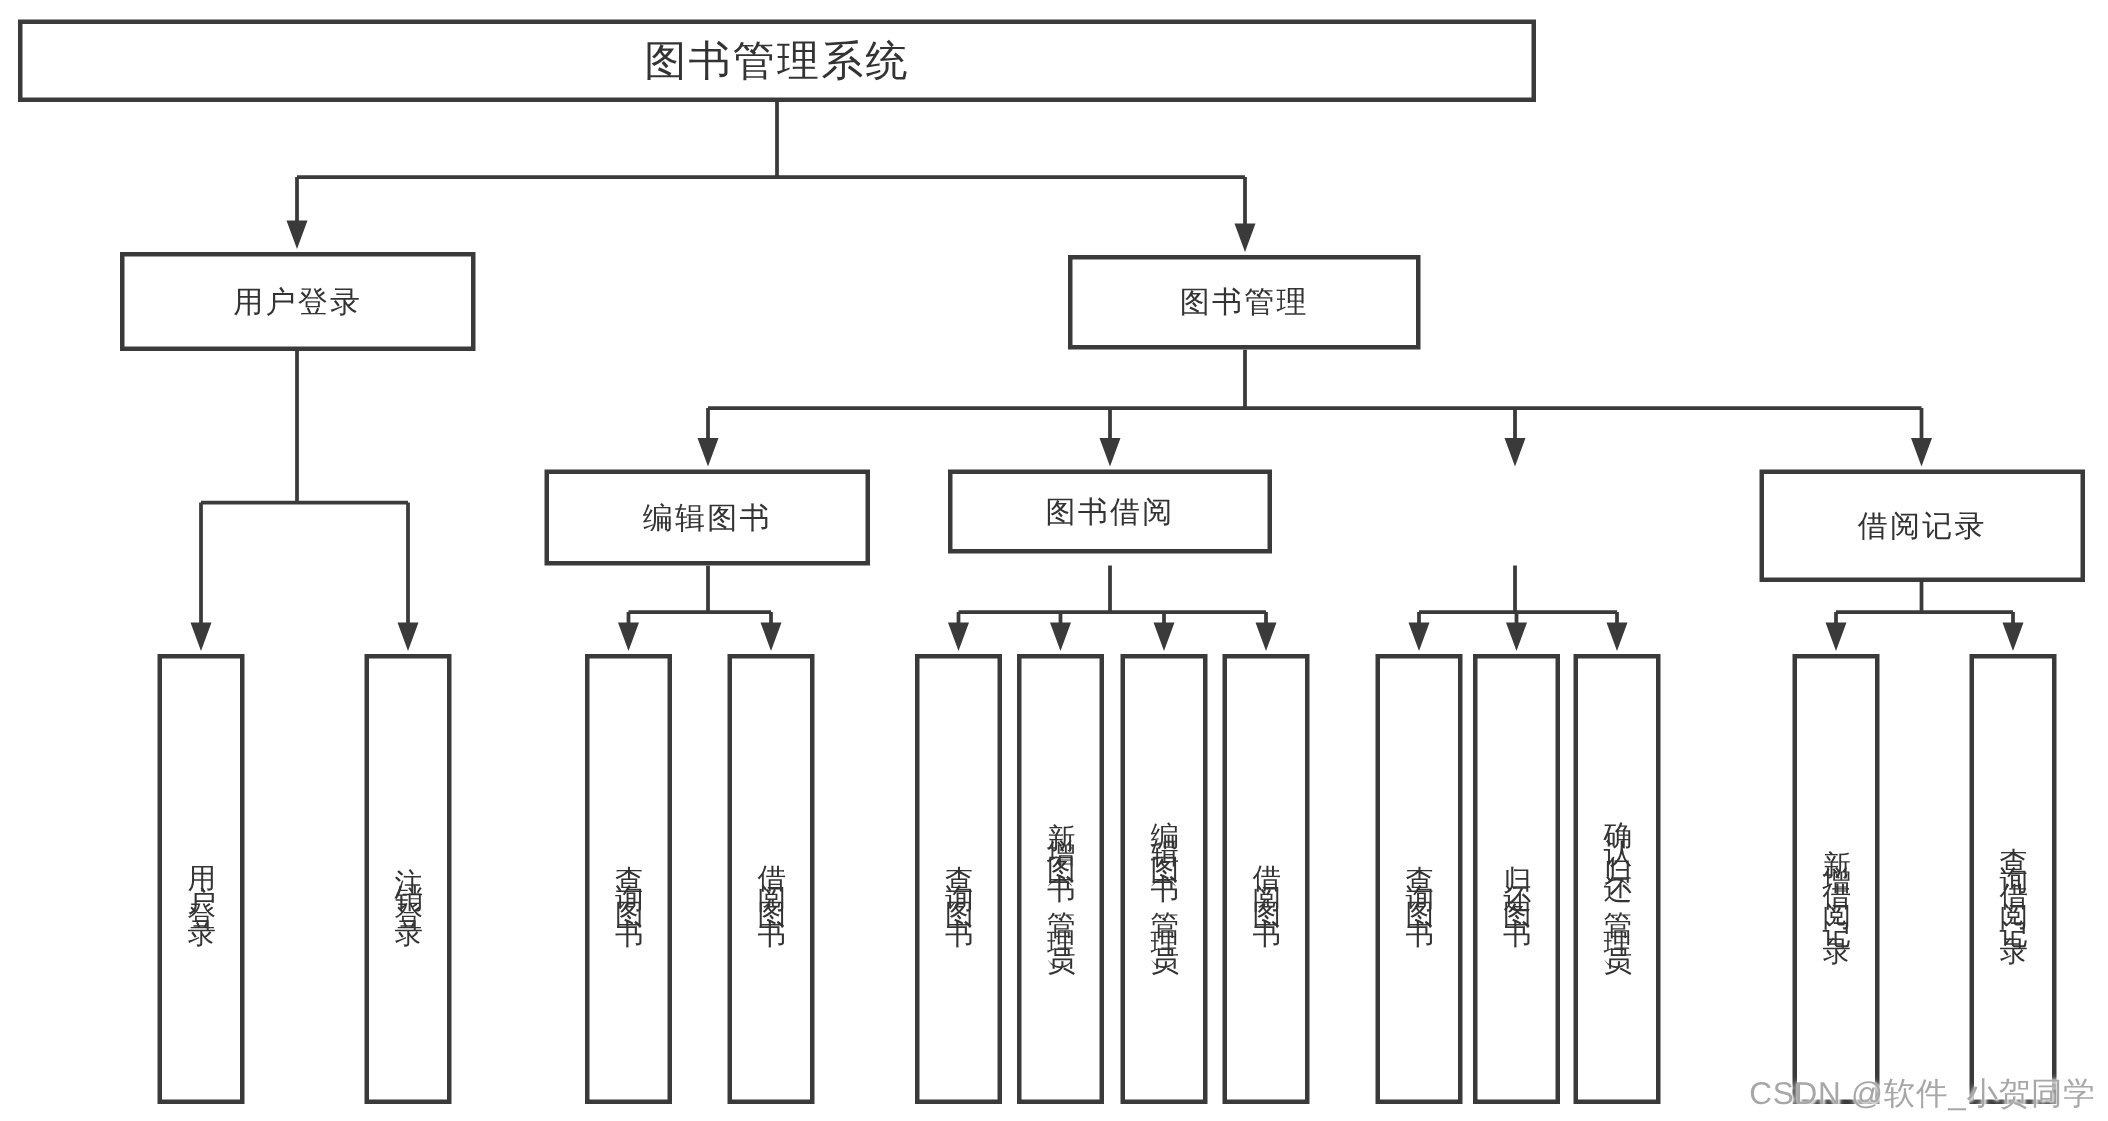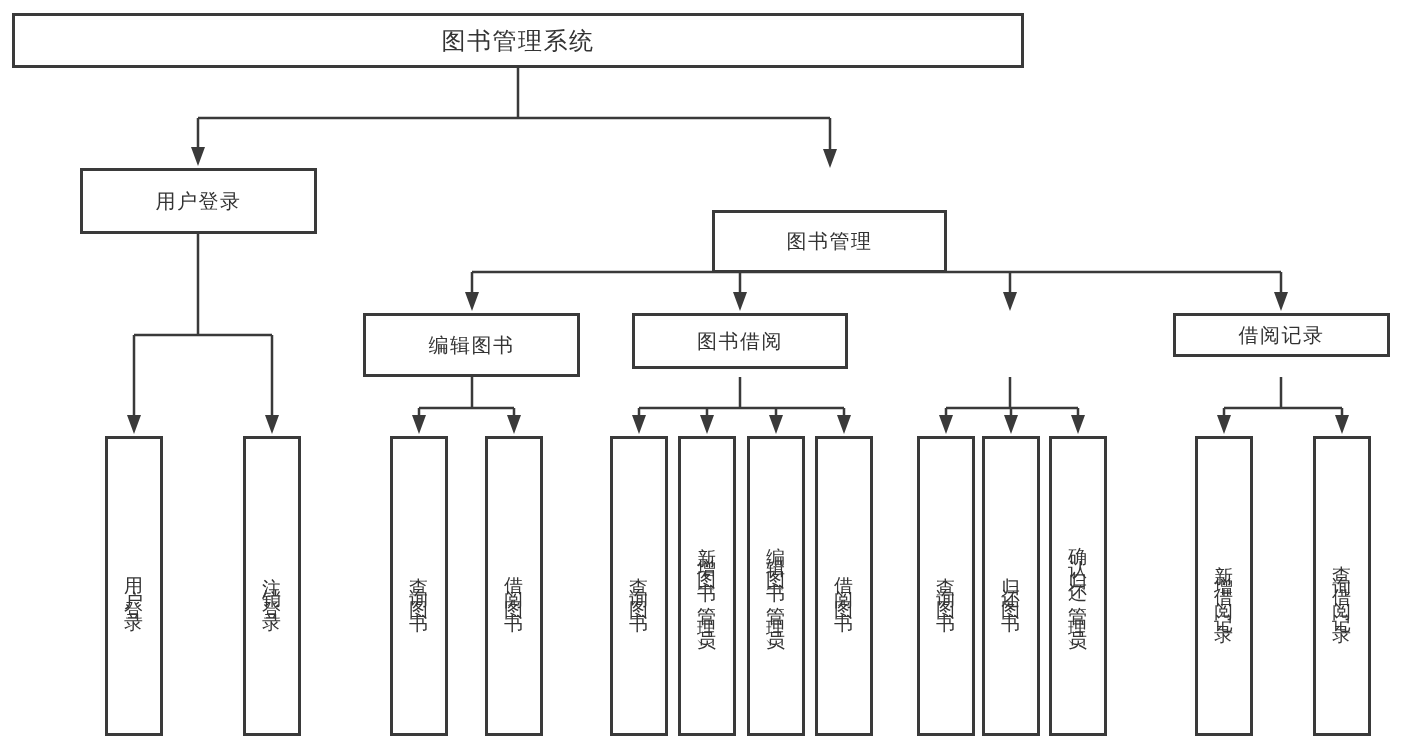--- a/index.html
+++ b/index.html
@@ -9,21 +9,21 @@
     font-family:"Liberation Sans","DejaVu Sans",sans-serif; overflow:hidden;
   }
   svg.connectors { position:absolute; left:0; top:0; width:1405px; height:747px; }
   .node {
     position:absolute; box-sizing:border-box; background:#ffffff;
     border:3px solid #3a3a3a; color:#333333;
     display:flex; align-items:center; justify-content:center;
     text-align:center;
   }
   .hnode { font-size:20px; letter-spacing:1.5px; }
-  .root  { font-size:24px; }
+  .root  { font-size:28px; }
   .vnode {
     writing-mode:vertical-rl; text-orientation:mixed;
     font-size:19px; letter-spacing:12px; line-height:1; white-space:nowrap;
   }
   .watermark {
     position:absolute; right:8px; bottom:4px; z-index:5;
     font-size:21px; color:#a7a7a7; letter-spacing:0.5px;
     text-shadow:0 0 2px #ffffff, 0 0 4px #ffffff, 1px 1px 2px #ffffff;
   }
 </style>
@@ -33,37 +33,38 @@
 <div class="canvas">
 
   <svg class="connectors" width="1405" height="747">
     <path id="conn-lines" fill="none" stroke-width="2.5" d="M518,68 L518,118 M198,118 L830,118 M198,118 L198,156 M830,118 L830,158 M198,234 L198,335 M134,335 L272,335 M134,335 L134,424 M272,335 L272,424 M830,233 L830,272 M472,272 L1281,272 M472,272 L472,301 M740,272 L740,301 M1010,272 L1010,301 M1281,272 L1281,301 M472,377 L472,408 M419,408 L514,408 M419,408 L419,424 M514,408 L514,424 M740,377 L740,408 M639,408 L844,408 M639,408 L639,424 M707,408 L707,424 M776,408 L776,424 M844,408 L844,424 M1010,377 L1010,408 M946,408 L1078,408 M946,408 L946,424 M1011,408 L1011,424 M1078,408 L1078,424 M1281,377 L1281,408 M1224,408 L1342,408 M1224,408 L1224,424 M1342,408 L1342,424 " stroke="#3a3a3a"></path>
     <path id="conn-heads" stroke="none" d="M191,147 L205,147 L198,166 Z M823,149 L837,149 L830,168 Z M127,415 L141,415 L134,434 Z M265,415 L279,415 L272,434 Z M465,292 L479,292 L472,311 Z M733,292 L747,292 L740,311 Z M1003,292 L1017,292 L1010,311 Z M1274,292 L1288,292 L1281,311 Z M412,415 L426,415 L419,434 Z M507,415 L521,415 L514,434 Z M632,415 L646,415 L639,434 Z M700,415 L714,415 L707,434 Z M769,415 L783,415 L776,434 Z M837,415 L851,415 L844,434 Z M939,415 L953,415 L946,434 Z M1004,415 L1018,415 L1011,434 Z M1071,415 L1085,415 L1078,434 Z M1217,415 L1231,415 L1224,434 Z M1335,415 L1349,415 L1342,434 Z " fill="#3a3a3a"></path>
   </svg>
 
   <div class="node hnode root" style="left:12px;top:13px;width:1012px;height:55px;">图书管理系统</div>
 
   <div class="node hnode" style="left:80px;top:168px;width:237px;height:66px;">用户登录</div>
-  <div class="node hnode" style="left:712px;top:170px;width:235px;height:63px;margin-top:40px;">图书管理</div>
+  <div class="node hnode" style="left:712px;top:170px;width:235px;height:63px;">图书管理</div>
 
   <div class="node hnode" style="left:363px;top:313px;width:217px;height:64px;">编辑图书</div>
   <div class="node hnode" style="left:632px;top:313px;width:216px;height:56px;">图书借阅</div>
-  <div class="node hnode" style="left:1173px;top:313px;width:217px;height:44px;">借阅记录</div>
+  <div class="node hnode" style="left:1173px;top:313px;width:217px;height:75px;">借阅记录</div>
 
   <div class="node vnode" style="left:105px;top:436px;width:58px;height:300px;">用户登录</div>
   <div class="node vnode" style="left:243px;top:436px;width:58px;height:300px;">注销登录</div>
 
   <div class="node vnode" style="left:390px;top:436px;width:58px;height:300px;">查询图书</div>
   <div class="node vnode" style="left:485px;top:436px;width:58px;height:300px;">借阅图书</div>
 
   <div class="node vnode" style="left:610px;top:436px;width:58px;height:300px;">查询图书</div>
   <div class="node vnode" style="left:678px;top:436px;width:58px;height:300px;">新增图书（管理员）</div>
   <div class="node vnode" style="left:747px;top:436px;width:58px;height:300px;">编辑图书（管理员）</div>
   <div class="node vnode" style="left:815px;top:436px;width:58px;height:300px;">借阅图书</div>
 
   <div class="node vnode" style="left:917px;top:436px;width:58px;height:300px;">查询图书</div>
   <div class="node vnode" style="left:982px;top:436px;width:58px;height:300px;">归还图书</div>
   <div class="node vnode" style="left:1049px;top:436px;width:58px;height:300px;">确认归还（管理员）</div>
 
   <div class="node vnode" style="left:1195px;top:436px;width:58px;height:300px;">新增借阅记录</div>
   <div class="node vnode" style="left:1313px;top:436px;width:58px;height:300px;">查询借阅记录</div>
 
+  <div class="watermark">CSDN @软件_小贺同学</div>
 </div>
 
 </body></html>

